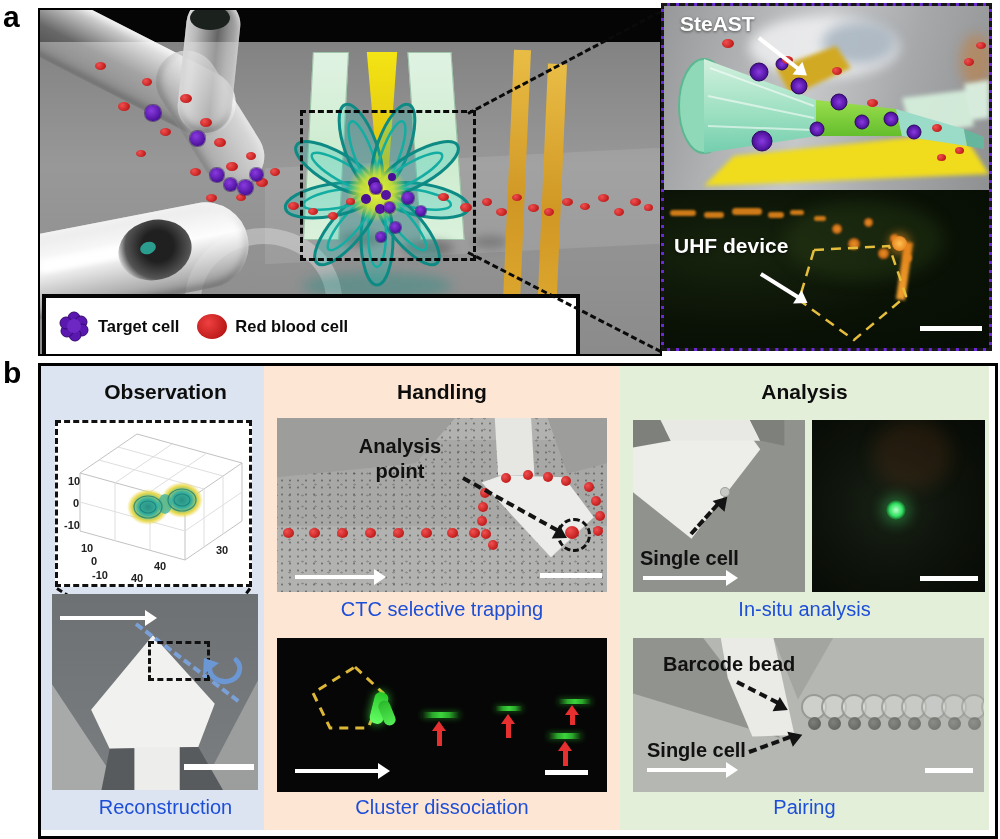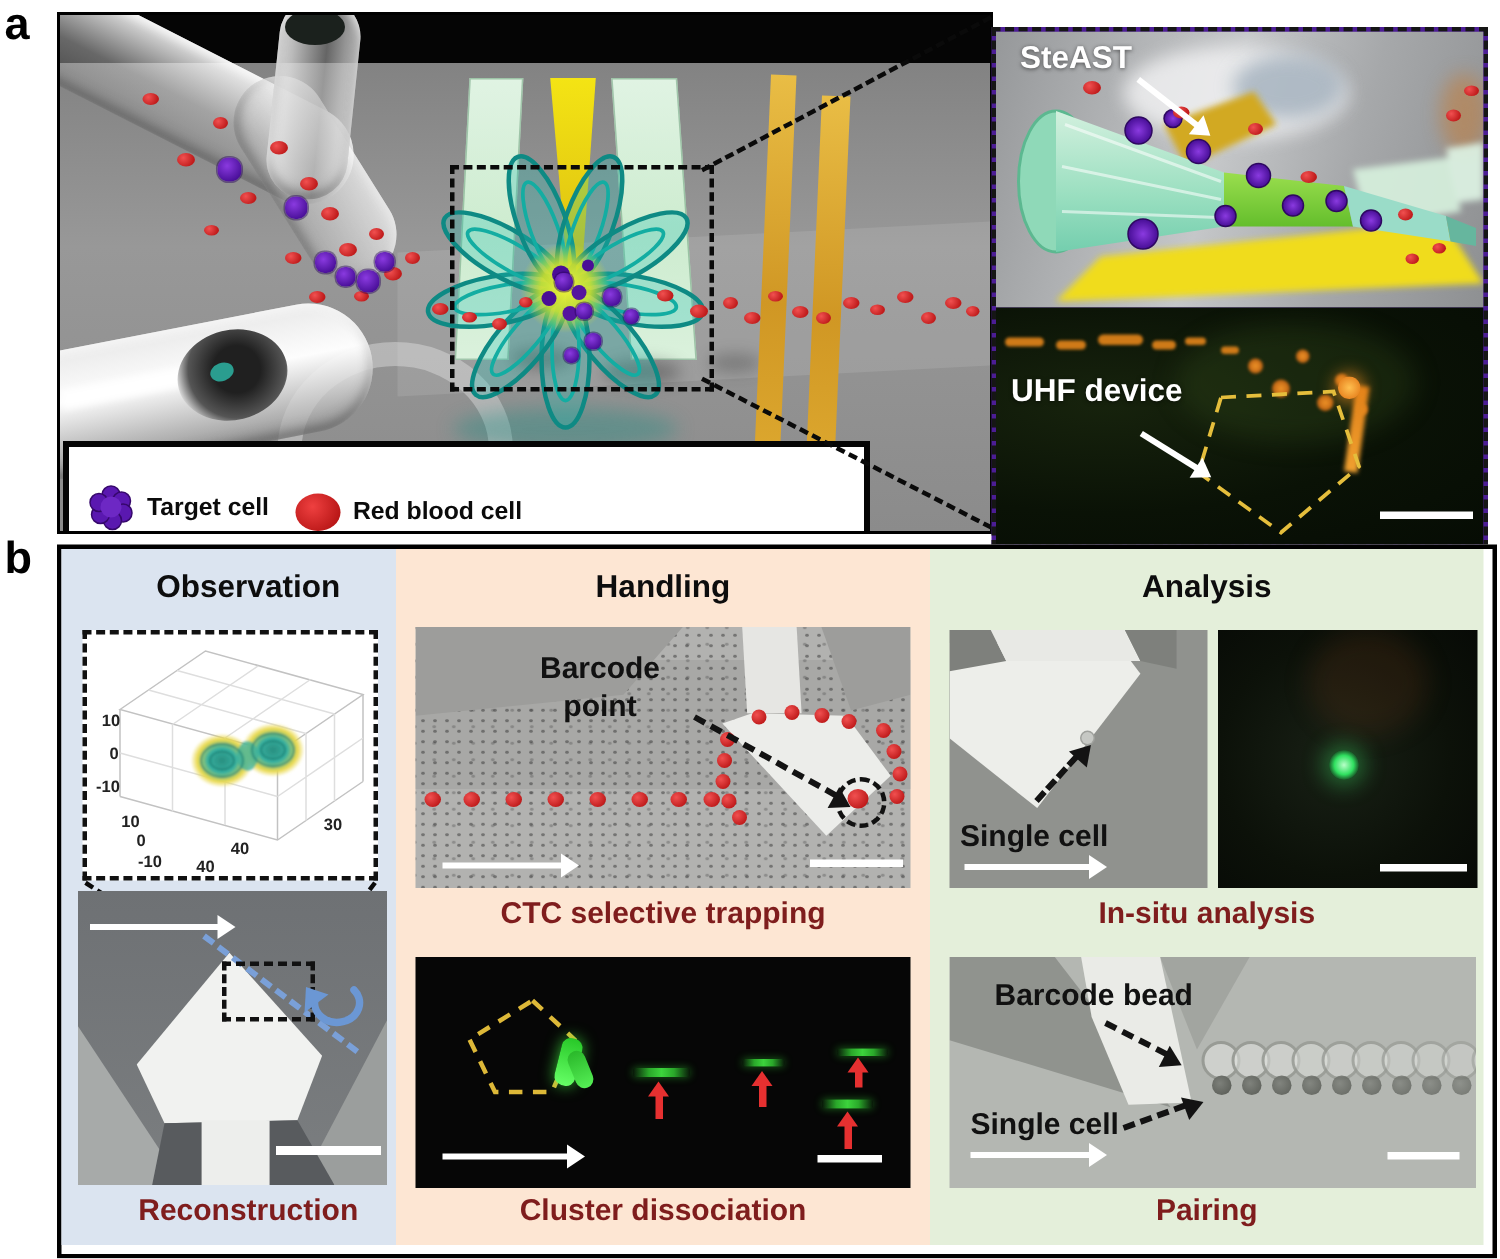--- a/index.html
+++ b/index.html
@@ -1,21 +1,21 @@
 <!DOCTYPE html>
 <html><head>
 <meta charset="utf-8">
 <style>
   html,body{margin:0;padding:0;background:#fff}
   .figure{position:relative;width:1000px;height:839px;background:#fff;
     font-family:"Liberation Sans",sans-serif;overflow:hidden}
   .abs{position:absolute}
   .plabel{position:absolute;font-weight:bold;font-size:30px;color:#000;line-height:1}
   .ttl{position:absolute;left:0;width:100%;text-align:center;font-weight:bold;font-size:21px;color:#0d0d0d}
-  .cap{position:absolute;font-weight:bold;color:#7f1d1d;text-align:center;font-size:20px}
+  .cap{position:absolute;font-weight:normal;color:#1d4ed8;text-align:center;font-size:20px}
   .ann{position:absolute;font-weight:bold;color:#111;line-height:1.25}
   .wlab{position:absolute;font-weight:bold;color:#fff;text-shadow:0 1px 3px rgba(0,0,0,.55)}
   .harrow{position:absolute;height:4px;background:#fff;transform-origin:0 50%}
   .harrow:after{content:"";position:absolute;right:-11px;top:-6px;width:0;height:0;
     border-left:12px solid #fff;border-top:8px solid transparent;border-bottom:8px solid transparent}
   .sbar{position:absolute;height:5px;background:#fff}
   .dashline{position:absolute;height:0;border-top:3px dashed #0a0a0a;transform-origin:0 50%}
   .dasharrow{position:absolute;height:0;border-top:4px dashed #131313;transform-origin:0 50%}
   .dasharrow:after{content:"";position:absolute;right:-12px;top:-8px;
     border-left:13px solid #131313;border-top:8px solid transparent;border-bottom:8px solid transparent}
@@ -181,21 +181,21 @@
         <div class="pcell" style="left: 344px; top: 192px; width: 11px; height: 11px;"></div>
         <div class="pcell" style="left: 362px; top: 182px; width: 12px; height: 12px;"></div>
         <div class="pcell" style="left: 350px; top: 212px; width: 11px; height: 11px;"></div>
         <div class="pcell" style="left: 336px; top: 222px; width: 10px; height: 10px;"></div>
         <div class="pcell" style="left: 376px; top: 196px; width: 10px; height: 10px;"></div>
       </div>
 
     <div class="abs" style="left:260px;top:100px;width:170px;height:145px;border:3px dashed #0a0a0a"></div>
 
     <div class="abs" style="left:2px;top:284px;width:506px;height:56px;background:#fff;border:4px solid #050505;
-                display:flex;align-items:flex-end;padding:0 12px;box-sizing:content-box">
+                display:flex;align-items:center;padding:0 12px;box-sizing:content-box">
       <div style="display:flex;align-items:center;gap:8px;margin-right:18px">
         <svg width="32" height="32" viewBox="0 0 32 32" style="position:static">
           <g fill="#5a18b0" stroke="#36086c" stroke-width="1">
             <circle cx="16" cy="8" r="6"></circle>
               <circle cx="23" cy="12" r="6"></circle>
               <circle cx="24" cy="20" r="6"></circle>
             <circle cx="17" cy="25" r="6"></circle>
               <circle cx="9" cy="21" r="6"></circle>
               <circle cx="8" cy="13" r="6"></circle>
           </g>
@@ -206,21 +206,21 @@
       <div style="display:flex;align-items:center;gap:8px;margin-right:18px">
         <span style="width:30px;height:25px;border-radius:50%;background:radial-gradient(circle at 38% 35%,#ef4040,#b81616 78%);display:inline-block"></span>
         <span style="font-size:16.5px;font-weight:bold;color:#0b0b0b">Red blood cell</span>
       </div>
     </div>
   </div>
 
   <div class="dashline" style="left:468px;top:112px;width:218px;transform:rotate(-27.9deg)"></div>
   <div class="dashline" style="left:468px;top:251px;width:217px;transform:rotate(27.2deg)"></div>
 
-  <div class="abs" id="panel-a-inset" style="left:661px;top:18px;width:325px;height:342px;border:3px dashed #161616;background:#4c1d95;overflow:hidden">
+  <div class="abs" id="panel-a-inset" style="left:661px;top:3px;width:325px;height:342px;border:3px dashed #161616;background:#6d28d9;overflow:hidden">
 
     <div class="abs" style="left:0;top:0;width:325px;height:184px;overflow:hidden;
          background:linear-gradient(105deg,#96989a 0%,#b6b8ba 30%,#c5c7c9 45%,#a6a8aa 70%,#8e9092 100%)">
       <div class="abs blur6" style="left:85px;top:10px;width:150px;height:62px;border-radius:50%;background:rgba(242,242,244,.8)"></div>
       <div class="abs blur6" style="left:158px;top:16px;width:74px;height:42px;border-radius:50%;background:rgba(130,150,168,.55)"></div>
       <div class="abs blur6" style="left:296px;top:28px;width:32px;height:54px;border-radius:50%;background:rgba(205,120,40,.45)"></div>
       <svg width="325" height="184" viewBox="0 0 325 184" style="left:0;top:0">
         <defs>
           <linearGradient id="coneG" x1="0" y1="0" x2="0" y2="1">
               <stop offset="0%" stop-color="#d2f0de"></stop>
@@ -407,21 +407,21 @@
             <div class="rcell" style="left: 246px; top: 52px; width: 10px; height: 10px;"></div>
             <div class="rcell" style="left: 266px; top: 54px; width: 10px; height: 10px;"></div>
             <div class="rcell" style="left: 284px; top: 58px; width: 10px; height: 10px;"></div>
             <div class="rcell" style="left: 307px; top: 64px; width: 10px; height: 10px;"></div>
             <div class="rcell" style="left: 314px; top: 78px; width: 10px; height: 10px;"></div>
             <div class="rcell" style="left: 318px; top: 93px; width: 10px; height: 10px;"></div>
             <div class="rcell" style="left: 316px; top: 108px; width: 10px; height: 10px;"></div>
           </div>
         <div class="rcell" style="left:288px;top:108px;width:14px;height:13px"></div>
         <div class="abs" style="left:280px;top:100px;width:28px;height:28px;border:3px dashed #111;border-radius:50%"></div>
-        <div class="ann" style="left:60px;top:16px;width:126px;text-align:center;font-size:20px">Barcode point</div>
+        <div class="ann" style="left:60px;top:16px;width:126px;text-align:center;font-size:20px">Analysis point</div>
         <div class="dasharrow" style="left:186px;top:58px;width:108px;transform:rotate(29deg)"></div>
         <div class="harrow" style="left:18px;top:157px;width:80px"></div>
         <div class="sbar" style="left:263px;top:155px;width:62px"></div>
       </div>
       <div class="cap" style="left:0;width:100%;top:232px">CTC selective trapping</div>
 
       <div class="abs" style="left:13px;top:272px;width:330px;height:154px;overflow:hidden;background:#060606">
         <svg width="330" height="154" viewBox="0 0 330 154" style="left:0;top:0">
           <polygon points="78,29 106,55 91,90 53,90 36,55" fill="none" stroke="#ddb838" stroke-width="3" stroke-dasharray="9 7"></polygon>
         </svg>

